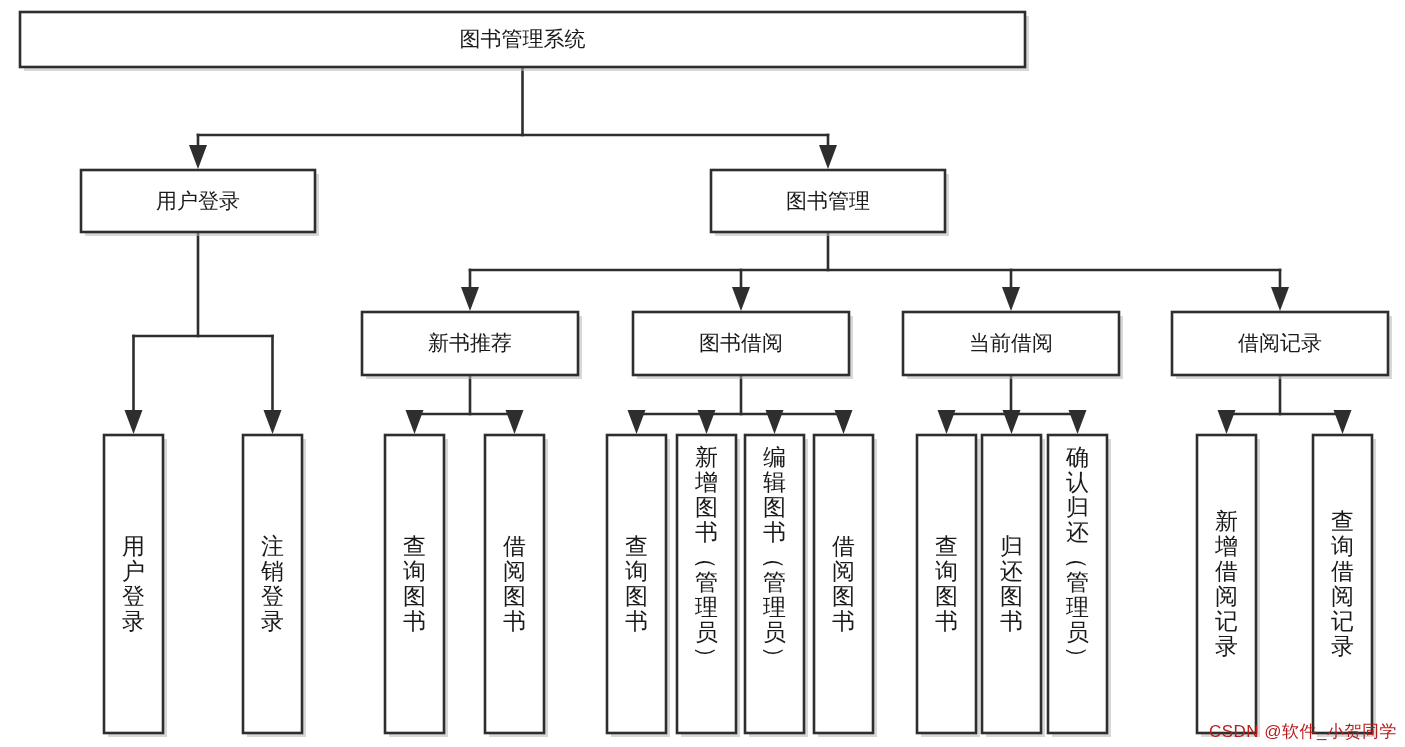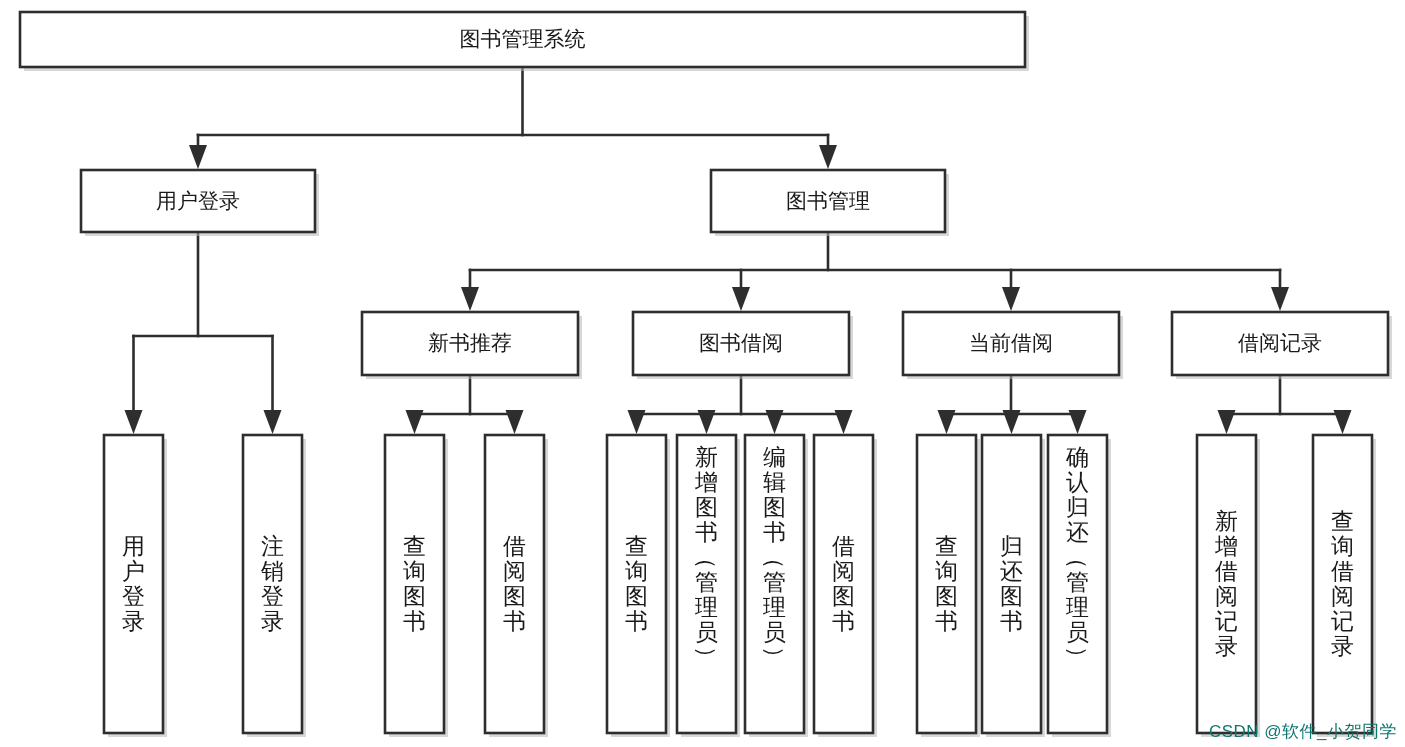--- a/index.html
+++ b/index.html
@@ -72,21 +72,21 @@
   }
   .leaf-char.rotated {
     transform: rotate(90deg);
   }
   #watermark {
     position: absolute;
     right: 8px;
     bottom: 4px;
     font-family: "Liberation Sans", "DejaVu Sans", sans-serif;
     font-size: 17px;
-    color: #0f766e;
+    color: #b91c1c;
     white-space: nowrap;
     letter-spacing: 0.5px;
   }
 </style>
 </head>
 <body>
 
 <div id="diagram-root">
 
   <svg id="tree-svg" viewBox="0 0 1405 747">

